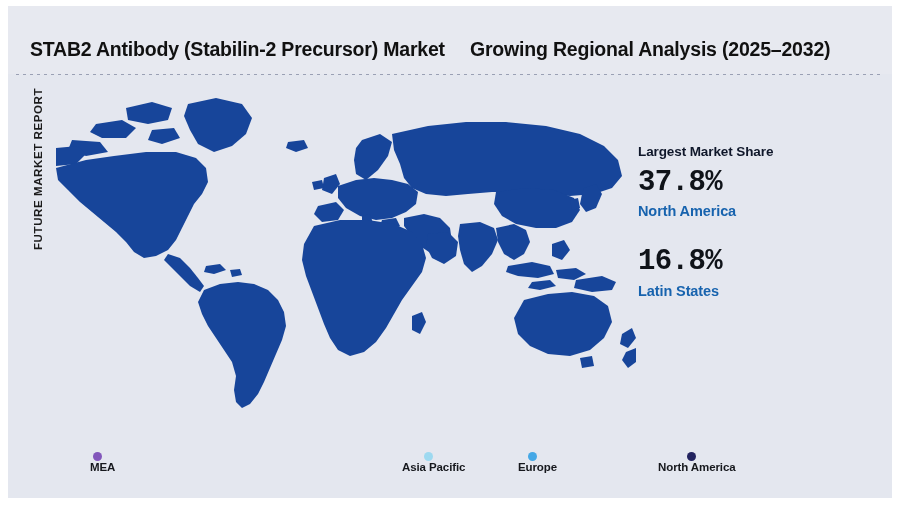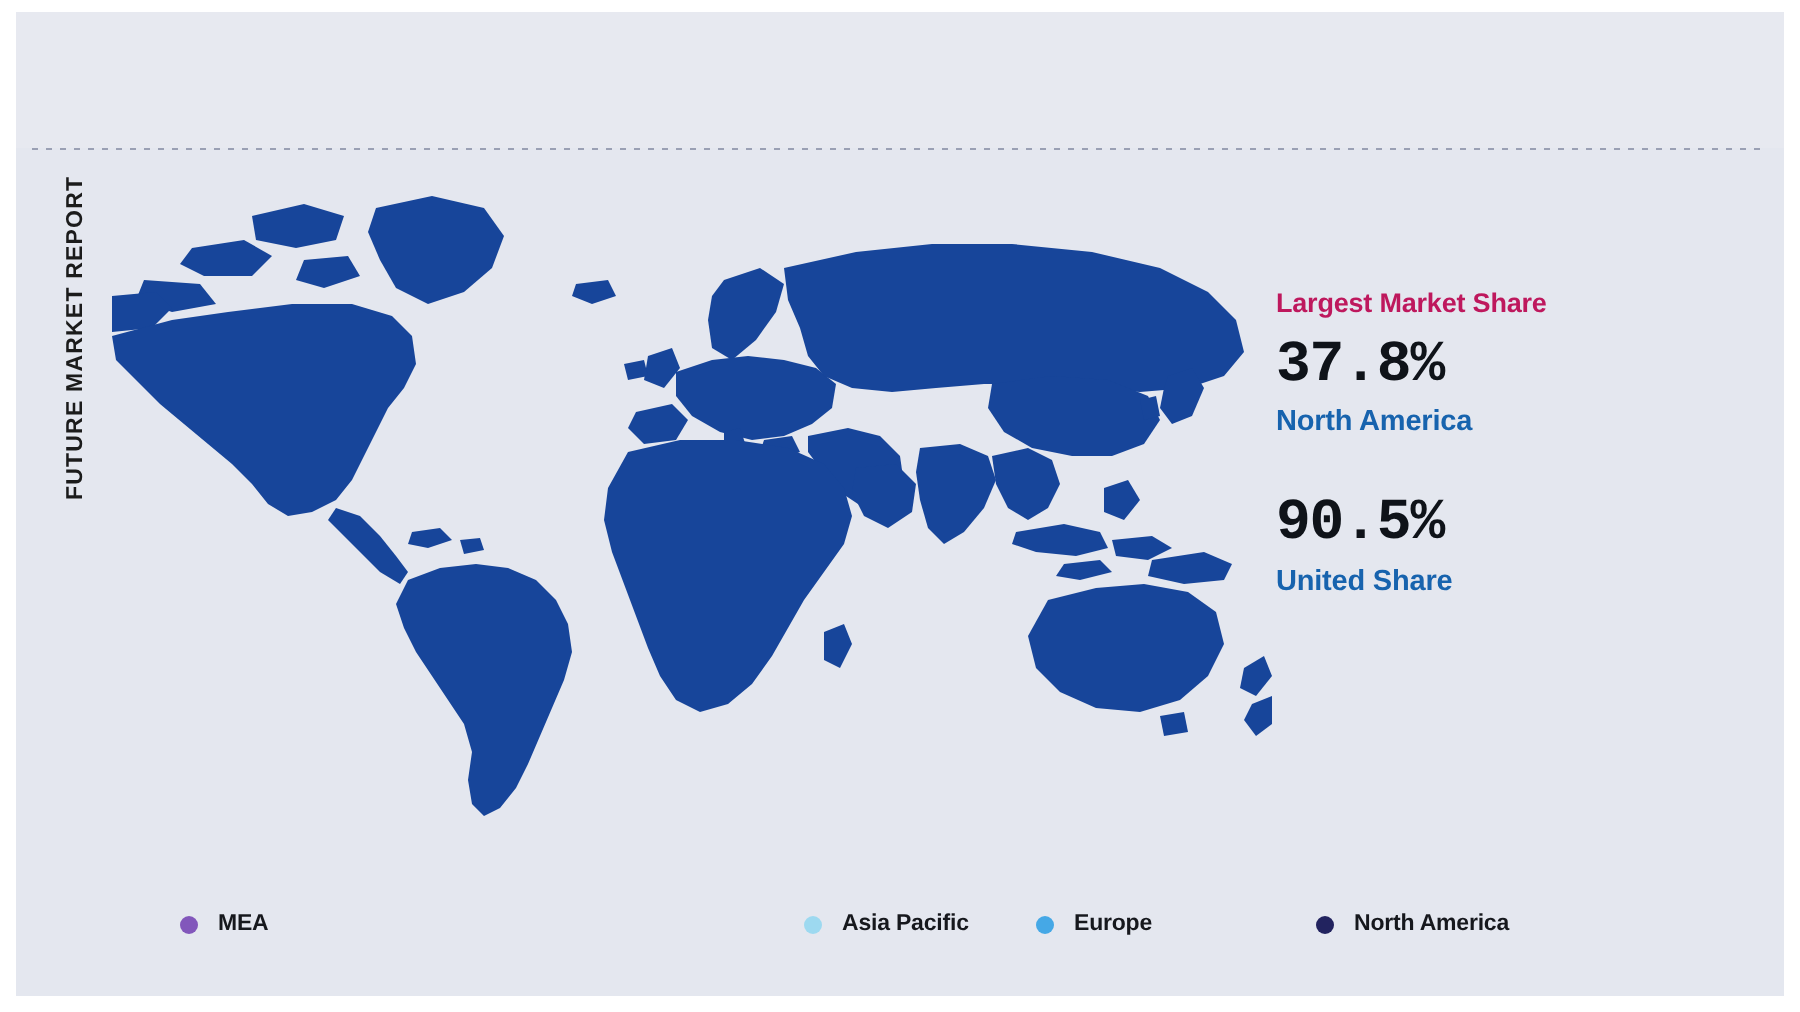--- a/index.html
+++ b/index.html
@@ -112,21 +112,21 @@
   .stats {
     position: absolute;
     left: 630px;
     top: 138px;
     width: 246px;
   }
   .stat-block { margin-bottom: 28px; }
   .stat-label {
     font-size: 13.5px;
     font-weight: bold;
-    color: #be185d;
+    color: #0f172a;
     margin-bottom: 9px;
     letter-spacing: -0.1px;
   }
   .stat-value {
     font-size: 29px;
     font-weight: bold;
     color: #0f1319;
     line-height: 1.05;
     margin-bottom: 5px;
     letter-spacing: -0.6px;
@@ -147,20 +147,21 @@
     width: 720px;
     height: 20px;
   }
   .legend-item {
     position: absolute;
     top: 0;
     display: flex;
     align-items: center;
     height: 20px;
     white-space: nowrap;
+    flex-direction: column;
   }
   .legend-dot {
     width: 9px;
     height: 9px;
     border-radius: 50%;
     margin-right: 10px;
     flex: 0 0 auto;
   }
   .legend-text {
     font-size: 11.5px;
@@ -170,20 +171,24 @@
   }
 </style>
 </head>
 <body>
 
 <div class="poster">
   <div class="panel">
 
     <div class="header-band"></div>
 
+    <div class="title-wrap">
+      <div class="title-main">STAB2 Antibody (Stabilin-2 Precursor) Market</div>
+      <div class="title-sub">Growing Regional Analysis (2025–2032)</div>
+    </div>
 
     <div class="divider"></div>
 
     <div class="watermark">FUTURE MARKET REPORT</div>
 
     <div class="map-area">
       <svg viewBox="0 0 580 320" preserveAspectRatio="xMidYMid meet">
         <g fill="#17459a">
 
           <path d="M132 10 L160 4 L186 10 L196 24 L190 40 L176 52 L158 58 L142 50 L134 36 L128 22 Z"></path>
@@ -279,22 +284,22 @@
       </svg>
     </div>
 
     <div class="stats">
       <div class="stat-block">
         <div class="stat-label">Largest Market Share</div>
         <div class="stat-value">37.8%</div>
         <div class="stat-region">North America</div>
       </div>
       <div class="stat-block">
-        <div class="stat-value">90.5%</div>
-        <div class="stat-region">United Share</div>
+        <div class="stat-value">16.8%</div>
+        <div class="stat-region">Latin States</div>
       </div>
     </div>
 
     <div class="legend">
       <div class="legend-item" style="left: 0px;">
         <span class="legend-dot" style="background: rgb(130, 87, 187);"></span>
         <span class="legend-text">MEA</span>
       </div>
       <div class="legend-item" style="left: 312px;">
         <span class="legend-dot" style="background: rgb(157, 217, 240);"></span>

